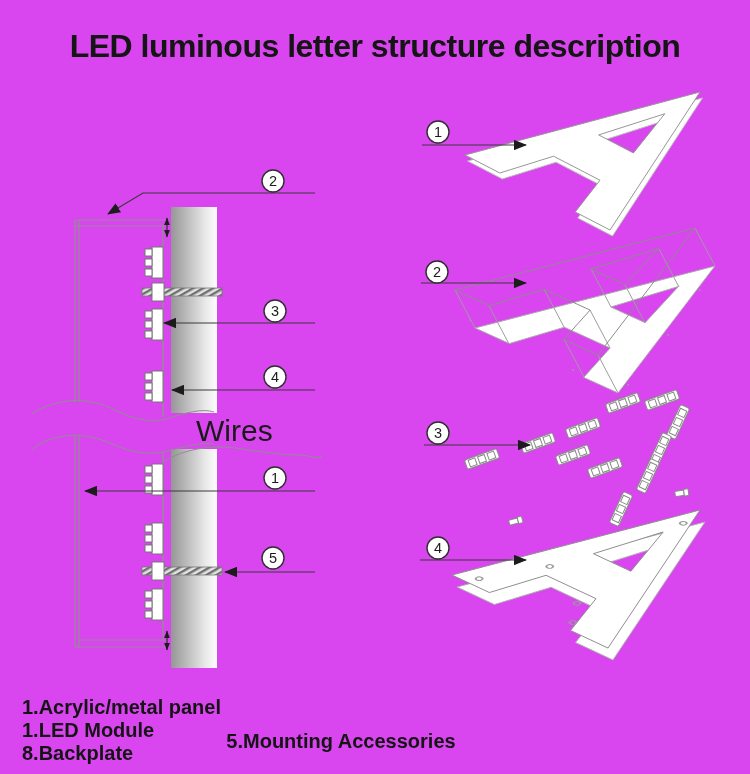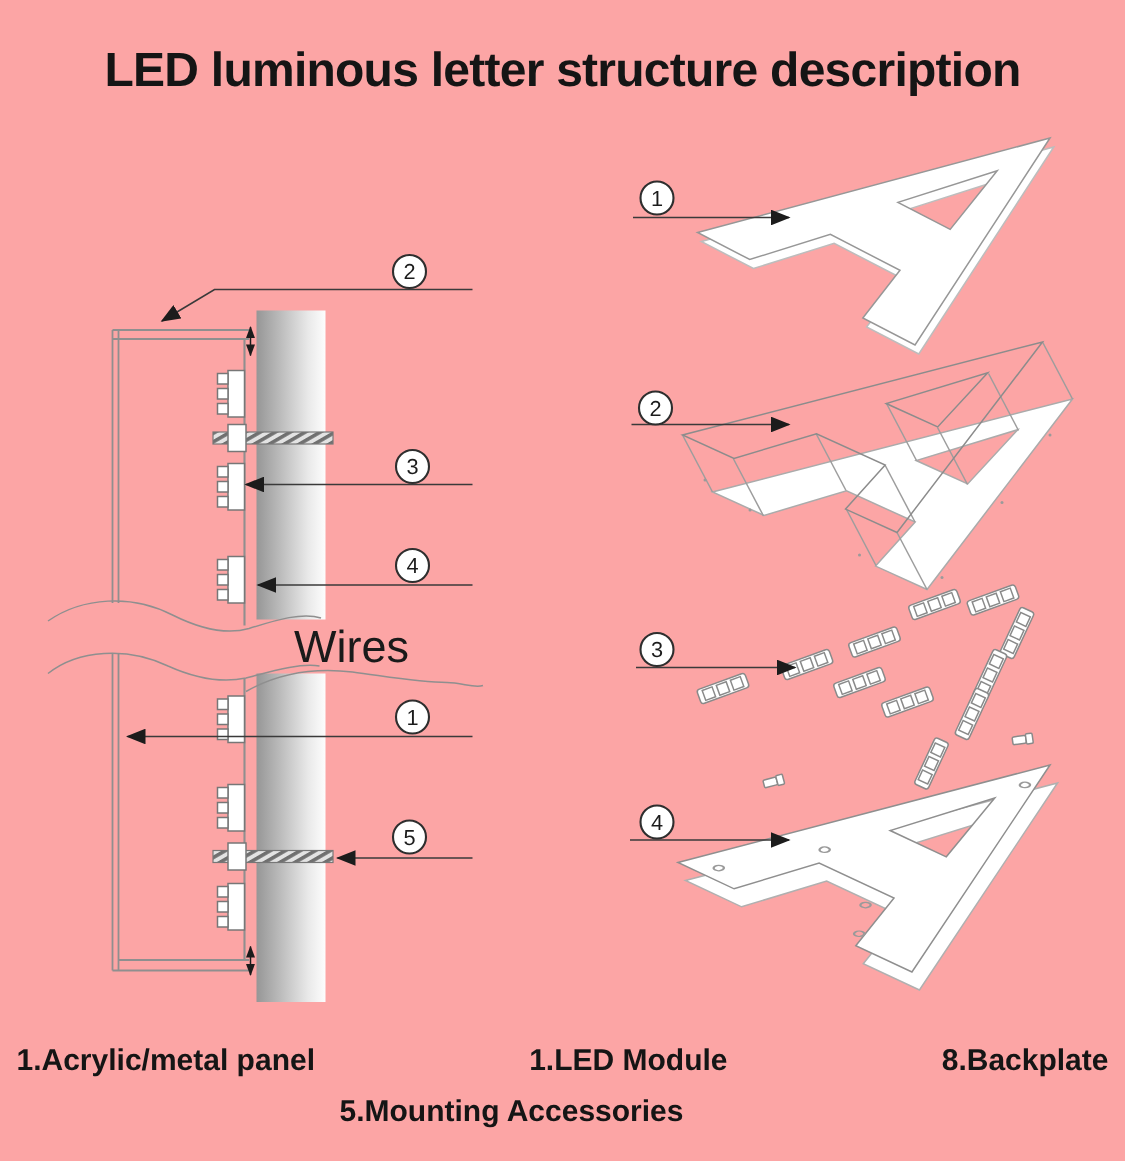--- a/index.html
+++ b/index.html
@@ -1,28 +1,28 @@
 <!DOCTYPE html>
 <html><head>
 <meta charset="utf-8">
 <style>
   html,body{margin:0;padding:0;background:#ffffff;}
   #stage{
-    position:relative;width:750px;height:774px;background:#fca5a5;overflow:hidden;
+    position:relative;width:750px;height:774px;background:#d946ef;overflow:hidden;
     font-family:"Liberation Sans", sans-serif;color:#151515;
   }
   #title{
     position:absolute;top:28px;left:0;width:750px;text-align:center;
     font-size:32px;font-weight:700;letter-spacing:-0.5px;color:#151515;
   }
   #diagram-svg{position:absolute;top:0;left:0;}
   #legend-row1{
     position:absolute;top:696px;left:0;width:750px;box-sizing:border-box;
-    padding:0 11px;display:flex;justify-content:space-between;
-    font-size:20px;font-weight:700;color:#151515;
+    padding:0 22px;display:flex;justify-content:space-between;
+    font-size:20px;font-weight:700;color:#151515;flex-direction:column;
   }
   #legend-row2{
     position:absolute;top:730px;left:0;width:682px;text-align:center;
     font-size:20px;font-weight:700;color:#151515;
   }
   .callout-num{font-size:14.5px;fill:#1c1c1c;font-family:"Liberation Sans",sans-serif;}
   .leader{stroke:#3a3a3a;stroke-width:1.1;fill:none;}
   .thin{stroke:#8f8f8f;stroke-width:1;fill:none;}
   .wires-text{font-size:30px;fill:#1a1a1a;font-family:"Liberation Sans",sans-serif;}
 </style>

